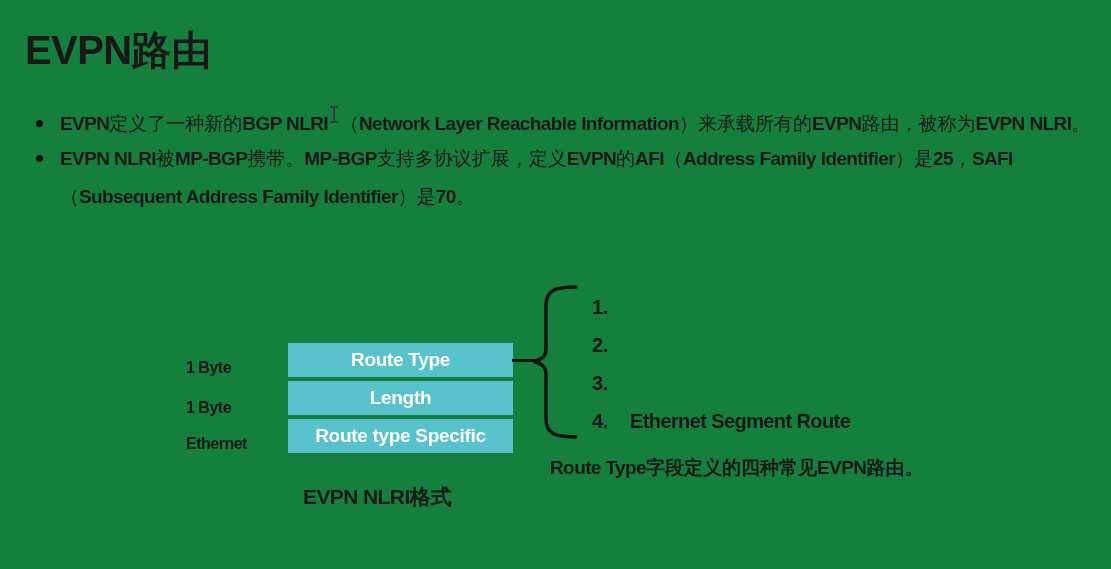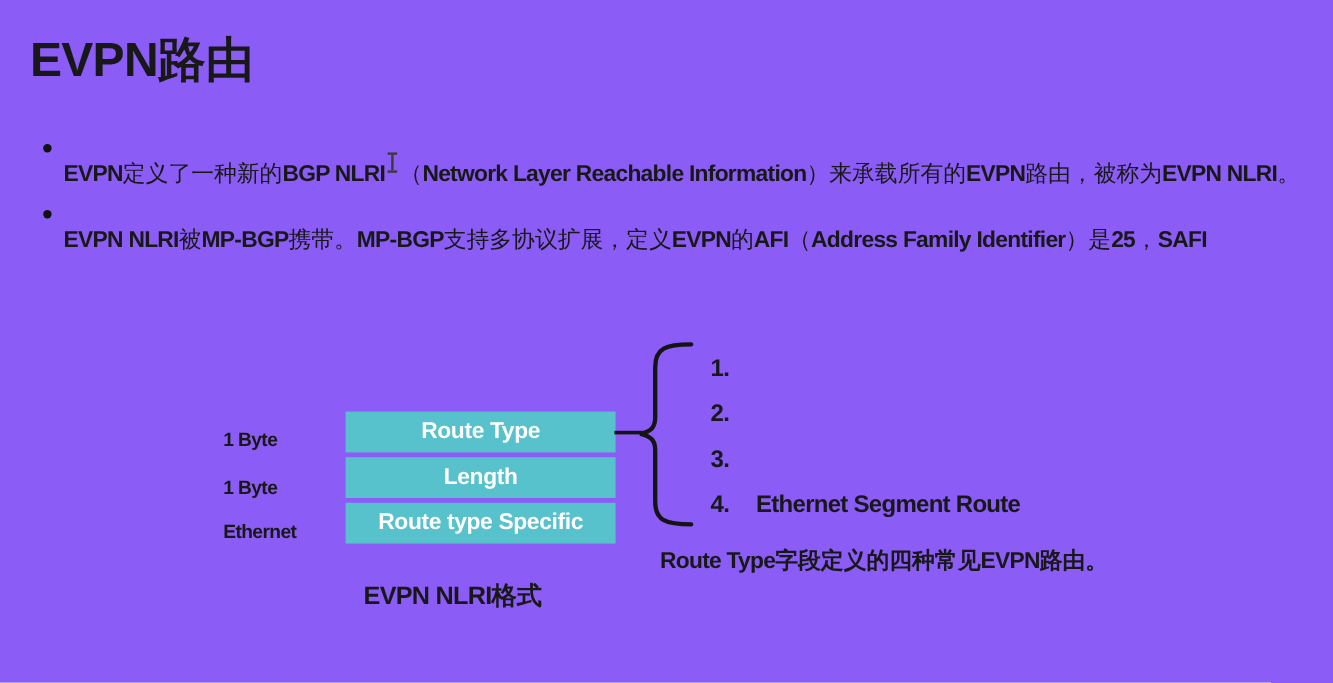--- a/index.html
+++ b/index.html
@@ -1,39 +1,39 @@
 <!DOCTYPE html>
 <html><head>
 <meta charset="utf-8">
 <style>
   html,body { margin:0; padding:0; background:#ffffff; }
   .page {
-    position:relative; width:1111px; height:569px; background:#8b5cf6;
+    position:relative; width:1111px; height:569px; background:#15803d;
     font-family:"Liberation Sans","DejaVu Sans",sans-serif; color:#181818; overflow:hidden;
   }
   .seg { white-space:pre; }
   .seg-en  { font-weight:700; letter-spacing:-0.6px; }
   .seg-zh  { font-weight:400; letter-spacing:0; }
   .seg-zhb { font-weight:700; letter-spacing:0; }
   .seg-cursor {
     display:inline-block; width:8px; height:13px; margin:0 2px 0 2px;
     border-top:2px solid #3a3a3a; border-bottom:2px solid #3a3a3a;
     background:linear-gradient(#3a3a3a,#3a3a3a) 50% 0/2px 100% no-repeat;
     vertical-align:7px;
   }
   .title {
     position:absolute; left:25px; top:24px; margin:0;
     font-size:40px; line-height:52px; letter-spacing:-1px; font-weight:700;
   }
-  .bullet { position:absolute; left:36px; display:flex;flex-direction:column; }
+  .bullet { position:absolute; left:36px; display:flex; }
   .bullet-dot { width:7px; height:7px; border-radius:50%; background:#111; margin-top:15px; flex:0 0 7px; }
   .bullet-lines { margin-left:17px; }
   .bline { font-size:19px; line-height:38px; white-space:nowrap; }
   .bullet-1 { top:105px; }
-  .bullet-2 { top:160px; }
+  .bullet-2 { top:140px; }
 
   .size-label {
     position:absolute; left:186px; font-size:16px; line-height:24px;
     font-weight:700; letter-spacing:-0.5px; color:#181818;
   }
   .field {
     position:absolute; left:288px; width:225px; height:34px;
     background:#57c1cc; color:#ffffff; text-align:center;
     font-size:19px; line-height:34px; font-weight:700; letter-spacing:-0.3px;
   }
@@ -56,20 +56,21 @@
     <span class="bullet-dot"></span>
     <div class="bullet-lines">
       <div class="bline"><span class="seg seg-en">EVPN</span><span class="seg seg-zh">定义了一种新的</span><span class="seg seg-en">BGP NLRI</span><span class="seg seg-cursor"></span><span class="seg seg-zh">（</span><span class="seg seg-en">Network Layer Reachable Information</span><span class="seg seg-zh">）来承载所有的</span><span class="seg seg-en">EVPN</span><span class="seg seg-zh">路由，被称为</span><span class="seg seg-en">EVPN NLRI</span><span class="seg seg-zh">。</span></div>
     </div>
   </div>
 
   <div class="bullet bullet-2">
     <span class="bullet-dot"></span>
     <div class="bullet-lines">
       <div class="bline"><span class="seg seg-en">EVPN NLRI</span><span class="seg seg-zh">被</span><span class="seg seg-en">MP-BGP</span><span class="seg seg-zh">携带。</span><span class="seg seg-en">MP-BGP</span><span class="seg seg-zh">支持多协议扩展，定义</span><span class="seg seg-en">EVPN</span><span class="seg seg-zh">的</span><span class="seg seg-en">AFI</span><span class="seg seg-zh">（</span><span class="seg seg-en">Address Family Identifier</span><span class="seg seg-zh">）是</span><span class="seg seg-en">25</span><span class="seg seg-zh">，</span><span class="seg seg-en">SAFI</span></div>
+      <div class="bline"><span class="seg seg-zh">（</span><span class="seg seg-en">Subsequent Address Family Identifier</span><span class="seg seg-zh">）是</span><span class="seg seg-en">70</span><span class="seg seg-zh">。</span></div>
     </div>
   </div>
 
   <div>
 
     <div class="size-label" style="top:356px">1 Byte</div>
     <div class="size-label" style="top:396px">1 Byte</div>
     <div class="size-label" style="top:432px">Ethernet</div>
 
     <div class="field" style="top:343px">Route Type</div>

